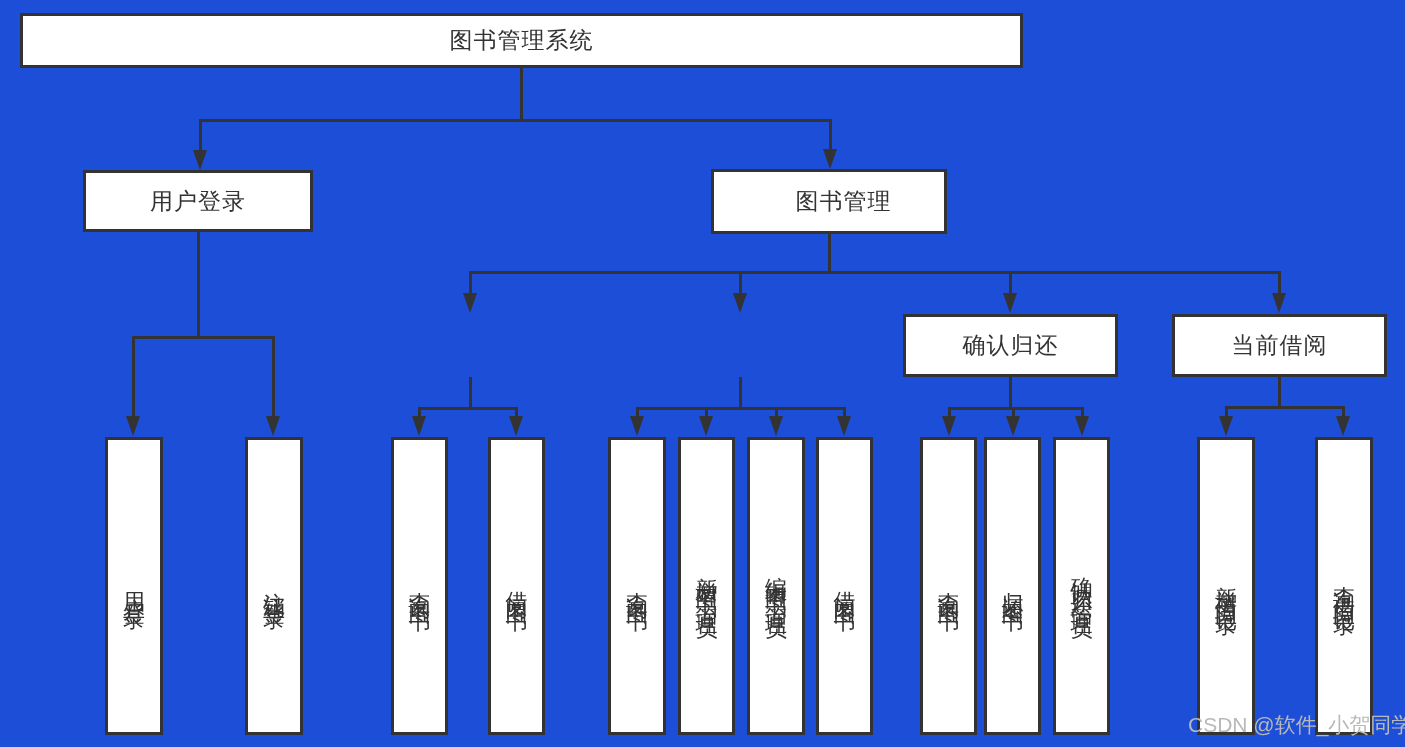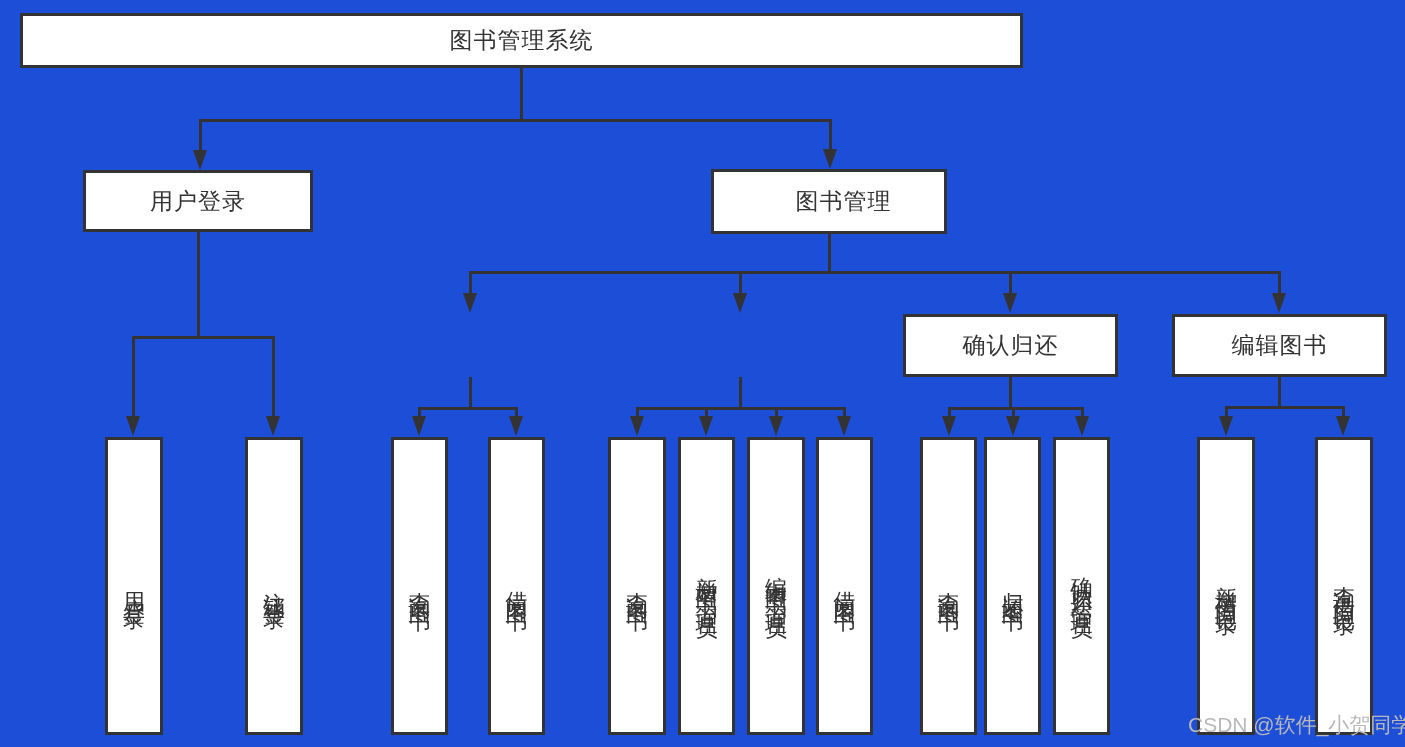--- a/index.html
+++ b/index.html
@@ -97,21 +97,21 @@
   <div class="arrow" style="left:733px;  top:293px;"></div>
   <div class="line" style="left:1009px; top:271px; width:3px; height:26px;"></div>
   <div class="arrow" style="left:1003px; top:293px;"></div>
   <div class="line" style="left:1278px; top:271px; width:3px; height:26px;"></div>
   <div class="arrow" style="left:1272px; top:293px;"></div>
 
   <div class="box h" style="left:903px; top:314px; width:215px; height:63px;">
     <span>确认归还</span>
   </div>
   <div class="box h" style="left:1172px; top:314px; width:215px; height:63px;">
-    <span>编辑图书</span>
+    <span>当前借阅</span>
   </div>
 
   <div class="line" style="left:469px; top:377px; width:3px;  height:30px;"></div>
   <div class="line" style="left:418px; top:407px; width:100px; height:3px;"></div>
   <div class="line" style="left:418px; top:407px; width:3px;  height:14px;"></div>
   <div class="arrow" style="left:412px; top:416px;"></div>
   <div class="line" style="left:515px; top:407px; width:3px;  height:14px;"></div>
   <div class="arrow" style="left:509px; top:416px;"></div>
 
   <div class="line" style="left:739px; top:377px; width:3px;   height:30px;"></div>

